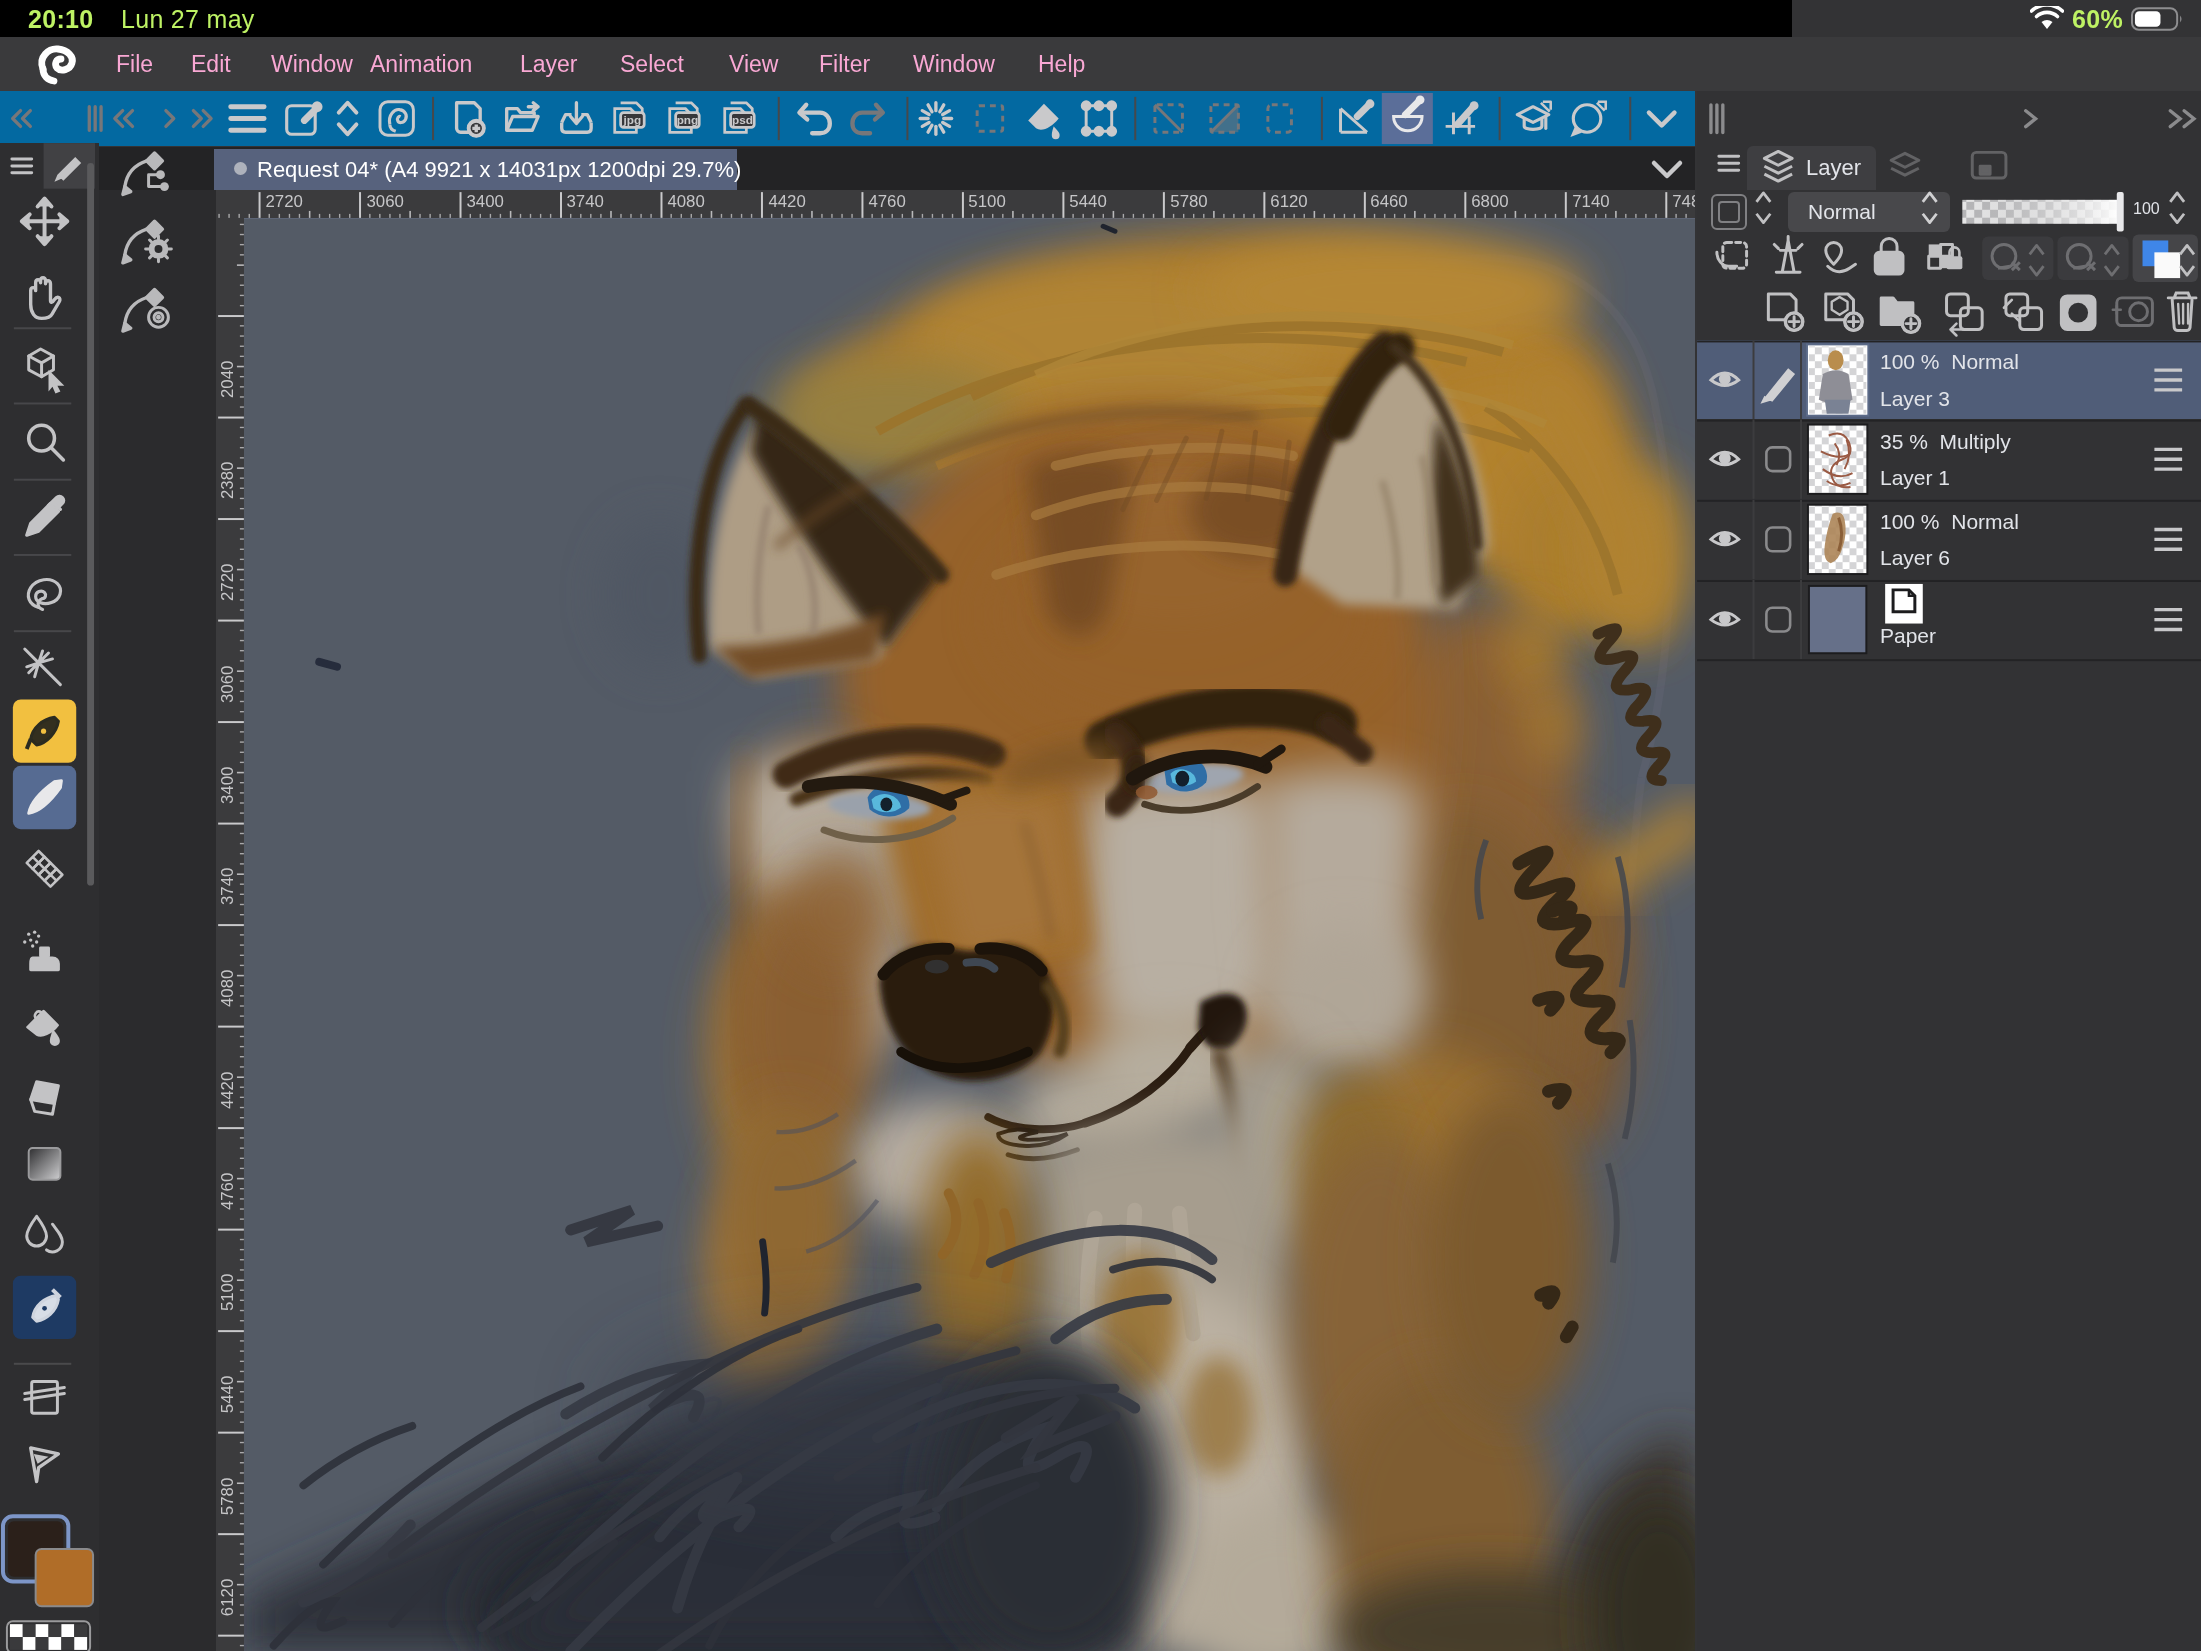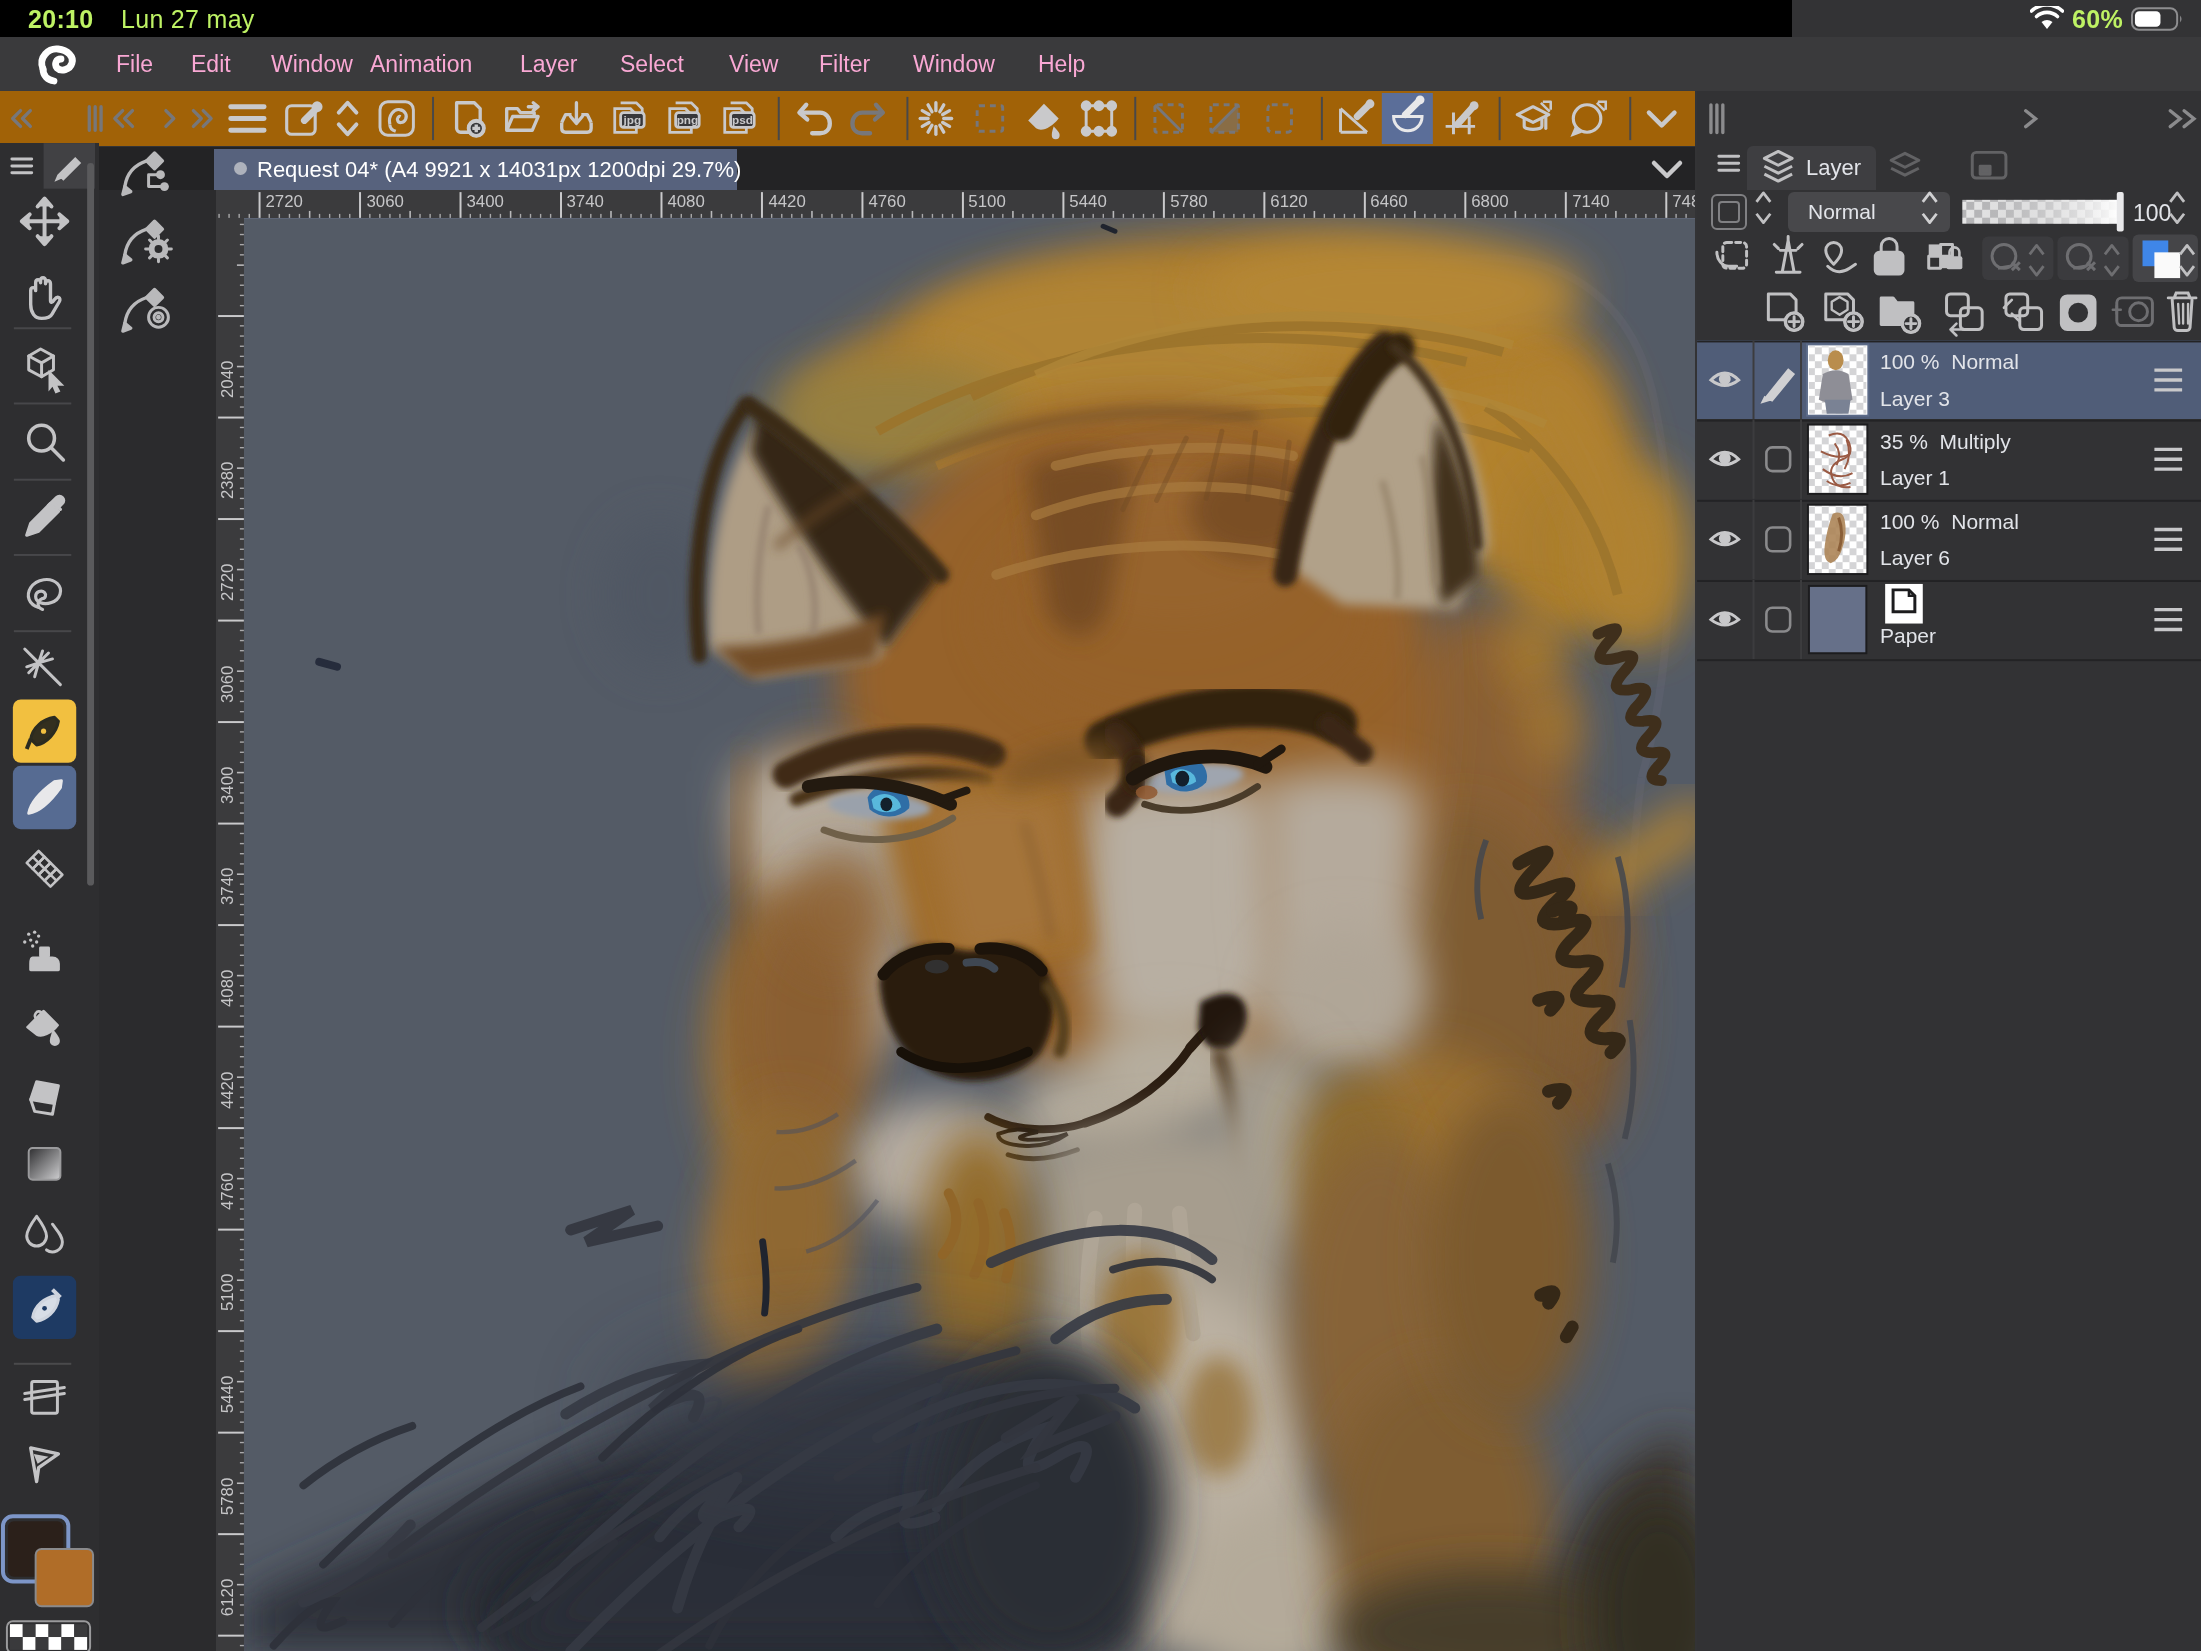--- a/index.html
+++ b/index.html
@@ -4,21 +4,21 @@
 <style>
   * { margin:0; padding:0; box-sizing:border-box; }
   html,body { width:2202px; height:1651px; overflow:hidden; background:#333335;
     font-family:"Liberation Sans", sans-serif; }
   .abs { position:absolute; }
   #stage { position:relative; width:2202px; height:1651px; }
   #statusbar { left:0; top:0; width:1792px; height:37px; background:#000; color:#bef264; }
   #statusbar .t { position:absolute; top:5px; font-size:25px; font-weight:600; letter-spacing:0.3px;}
   #menubar { left:0; top:37px; width:2202px; height:54px; background:#3a3a3c; }
   .mitem { position:absolute; top:14px; font-size:23px; color:#f9a8d4; }
-  #toolbar { left:0; top:91px; width:1695px; height:55px; background:#a16207; }
+  #toolbar { left:0; top:91px; width:1695px; height:55px; background:#0369a1; }
   #topright { left:1695px; top:91px; width:507px; height:55px; background:#343436; }
   #tabrow { left:99px; top:147px; width:1596px; height:44px; background:#232325; }
   #doctab { position:absolute; left:115px; top:2px; width:523px; height:42px; background:#57627d;
      color:#ffffff; font-size:22px; line-height:42px; white-space:nowrap; }
   #lpal { left:0; top:143px; width:99px; height:1509px; background:#2e2e30; }
   #midstrip { left:99px; top:190px; width:117px; height:1461px; background:#2b2b2d; }
   #rulerx { left:216px; top:190px; width:1479px; height:28px; background:#3b3b3d; }
   #rulery { left:216px; top:218px; width:28px; height:1434px; background:#3b3b3d; }
   #rulcorner { left:216px; top:190px; width:28px; height:28px; background:#39393b; }
   #canvas { left:244px; top:218px; width:1451px; height:1434px; background:#6a7590; }
@@ -988,21 +988,21 @@
         <path d="M868 8 l12 5" stroke="#20242e" stroke-width="5" stroke-linecap="round"></path>
       </svg></div>
   <div class="abs" id="rpanel">
       <div class="abs" style="left:0;top:53px;width:505px;height:46px;background:#323234;"></div>
       <div class="abs" style="left:50px;top:55px;width:129px;height:44px;background:#3e3e41;border-radius:6px 6px 0 0;"></div>
       <div class="abs rtext" style="left:109px;top:64px;font-size:22px;">Layer</div>
       <div class="abs" style="left:14px;top:103px;width:36px;height:36px;border:2px solid #808083;border-radius:6px;"></div>
       <div class="abs" style="left:21px;top:110px;width:22px;height:22px;border:2px solid #808083;border-radius:4px;"></div>
       <div class="abs" style="left:91px;top:101px;width:162px;height:40px;background:#48484b;border-radius:6px;"></div>
       <div class="abs rtext" style="left:111px;top:109px;">Normal</div>
-      <div class="abs rtext" style="left:436px;top:109px;font-size:23px;">100</div>
+      <div class="abs rtext" style="left:436px;top:109px;font-size:16px;">100</div>
       <div class="abs" style="left:0;top:249px;width:505px;height:79px;background:#505d78;"></div>
       <div class="abs rtext" style="left:183px;top:259px;">100 %&nbsp;&nbsp;Normal</div>
       <div class="abs rtext" style="left:183px;top:296px;">Layer 3</div>
       <div class="abs rtext" style="left:183px;top:339px;">35 %&nbsp;&nbsp;Multiply</div>
       <div class="abs rtext" style="left:183px;top:375px;">Layer 1</div>
       <div class="abs rtext" style="left:183px;top:419px;">100 %&nbsp;&nbsp;Normal</div>
       <div class="abs rtext" style="left:183px;top:455px;">Layer 6</div>
       <div class="abs rtext" style="left:183px;top:533px;">Paper</div>
       <svg class="abs" style="left:0;top:0;" width="505" height="1560" viewBox="0 0 510 1576">
         <defs>

